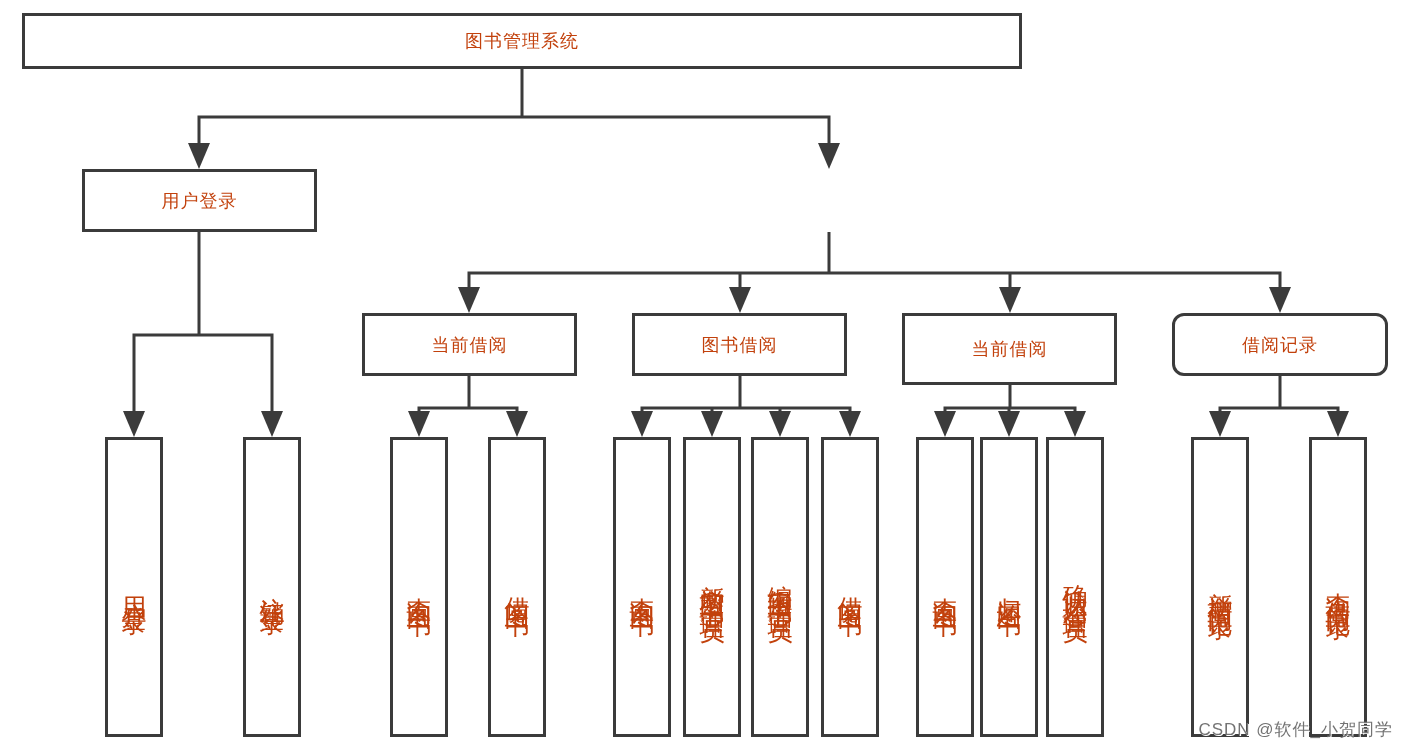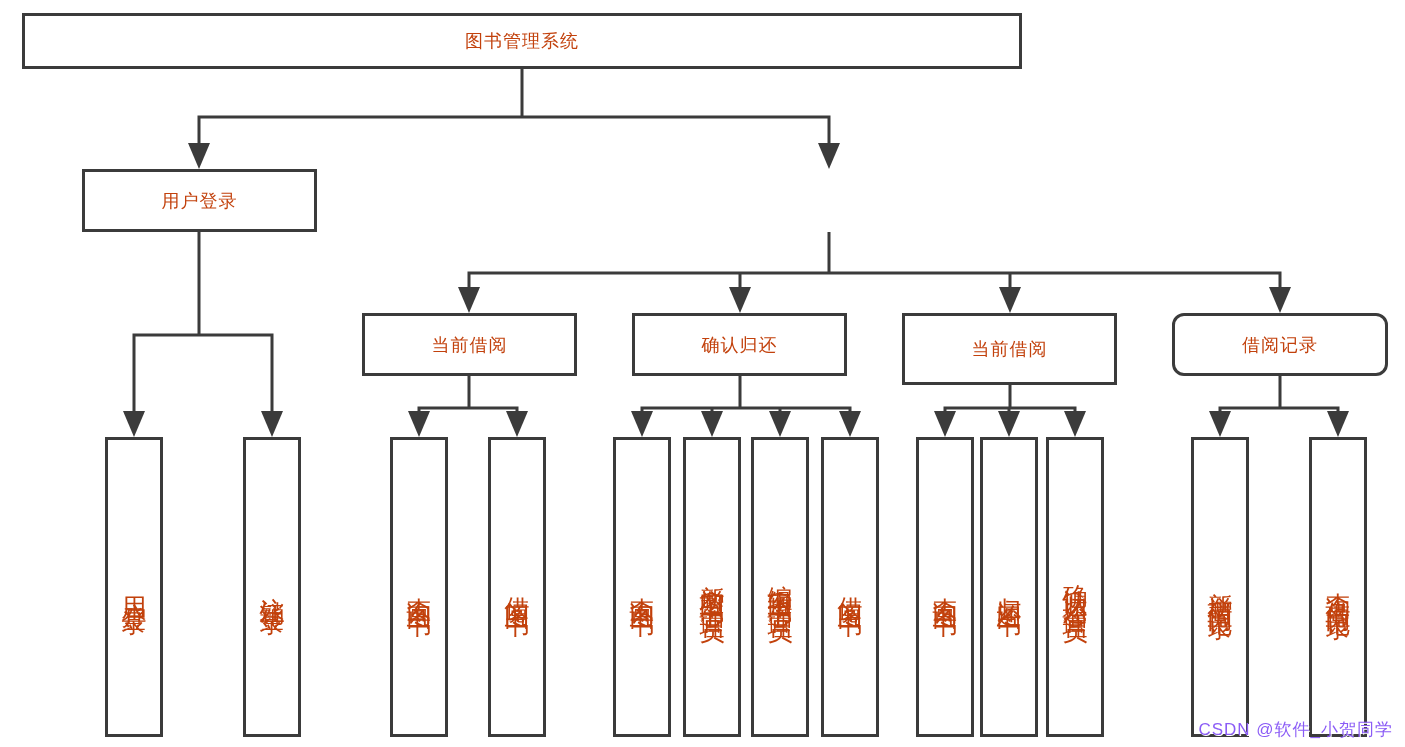--- a/index.html
+++ b/index.html
@@ -65,21 +65,21 @@
   .n-cb-query       { left: 916px; }
   .n-cb-return      { left: 980px; }
   .n-cb-confirm     { left: 1046px; }
   .n-br-add         { left: 1191px; }
   .n-br-query       { left: 1309px; }
   #watermark {
     position: absolute;
     right: 12px;
     bottom: 6px;
     font-size: 17px;
-    color: #8b5cf6;
+    color: #737373;
     text-shadow: 1px 1px 0 #ffffff;
     z-index: 2;
     letter-spacing: 1px;
   }
 </style>
 </head>
 <body>
 
 <div id="canvas">
 
@@ -131,21 +131,21 @@
   </div>
 
   <div class="node h-node n-user-login">
     <span>用户登录</span>
   </div>
 
   <div class="node h-node n-new-book">
     <span>当前借阅</span>
   </div>
   <div class="node h-node n-book-borrow">
-    <span>确认归还</span>
+    <span>图书借阅</span>
   </div>
   <div class="node h-node n-current-borrow">
     <span>当前借阅</span>
   </div>
   <div class="node h-node n-borrow-records">
     <span>借阅记录</span>
   </div>
 
   <div class="node v-node leaf n-leaf-login">
     <span class="vtext">用户登录</span>

